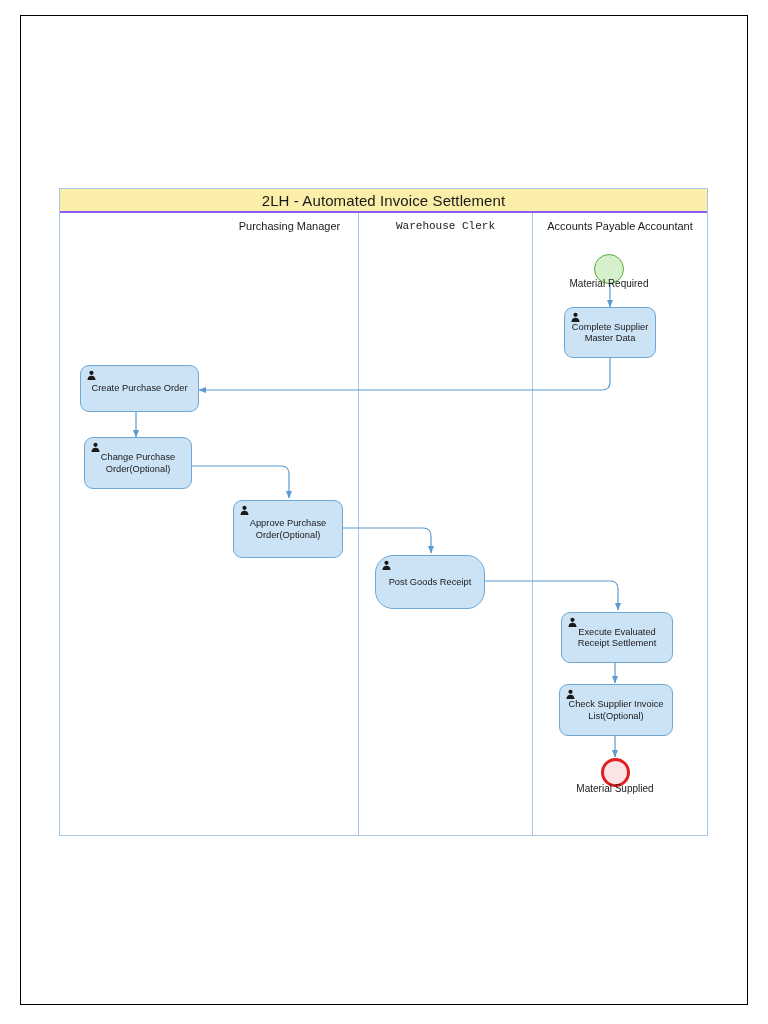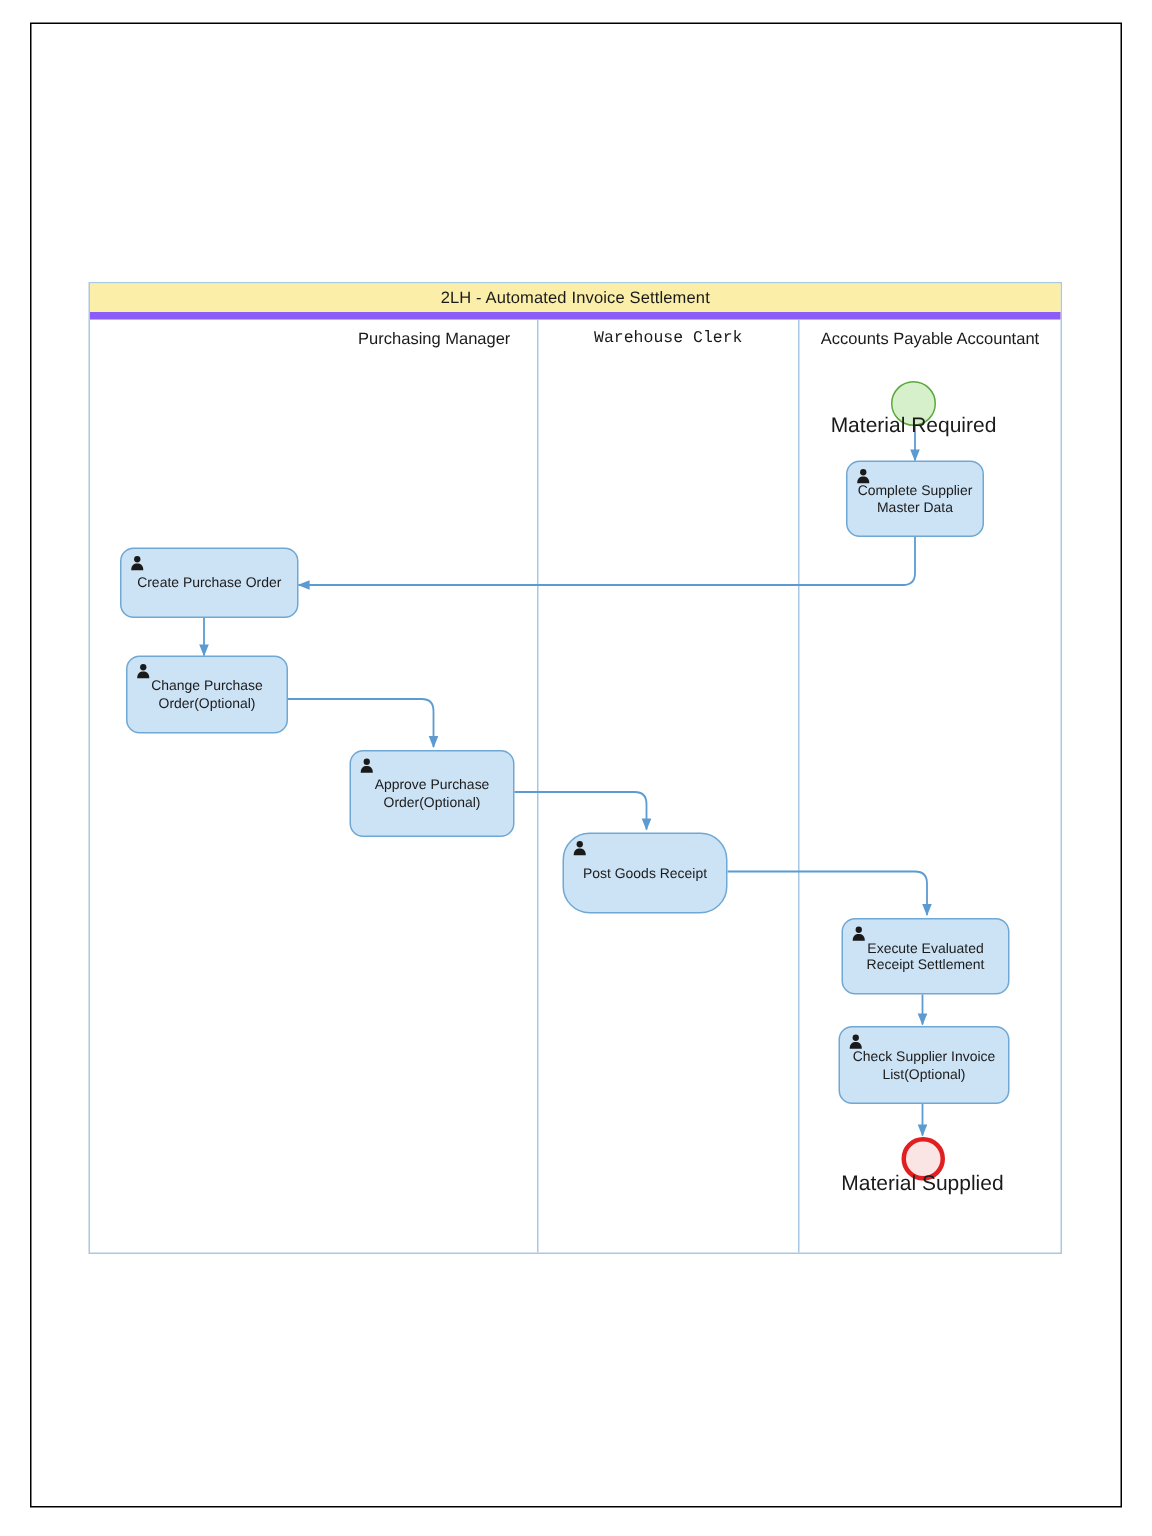--- a/index.html
+++ b/index.html
@@ -40,23 +40,23 @@
   }
 
   #pool-title {
     position: absolute;
     left: 0;
     top: 0;
     width: 100%;
     height: 24px;
     box-sizing: border-box;
     background: #faeea8;
-    border-bottom: 5px solid #8b5cf6;
-    color: #1a1a1a;
-    font-size: 11px;
+    border-bottom: 2px solid #8b5cf6;
+    color: #1a1a1a;
+    font-size: 15px;
     display: flex;
     align-items: center;
     justify-content: center;
     letter-spacing: 0.1px;
   }
 
   .lane {
     position: absolute;
     top: 24px;
     bottom: 0;
@@ -124,21 +124,21 @@
     border: 1.6px solid #5aa83c;
   }
   .event.end {
     background: #fbe4e4;
     border: 3px solid #e02020;
   }
 
   .event-label {
     position: absolute;
     text-align: center;
-    font-size: 14px;
+    font-size: 10px;
     line-height: 11px;
     color: #1a1a1a;
     white-space: nowrap;
   }
 </style>
 </head>
 <body>
 
 <div id="page-frame"></div>
 

